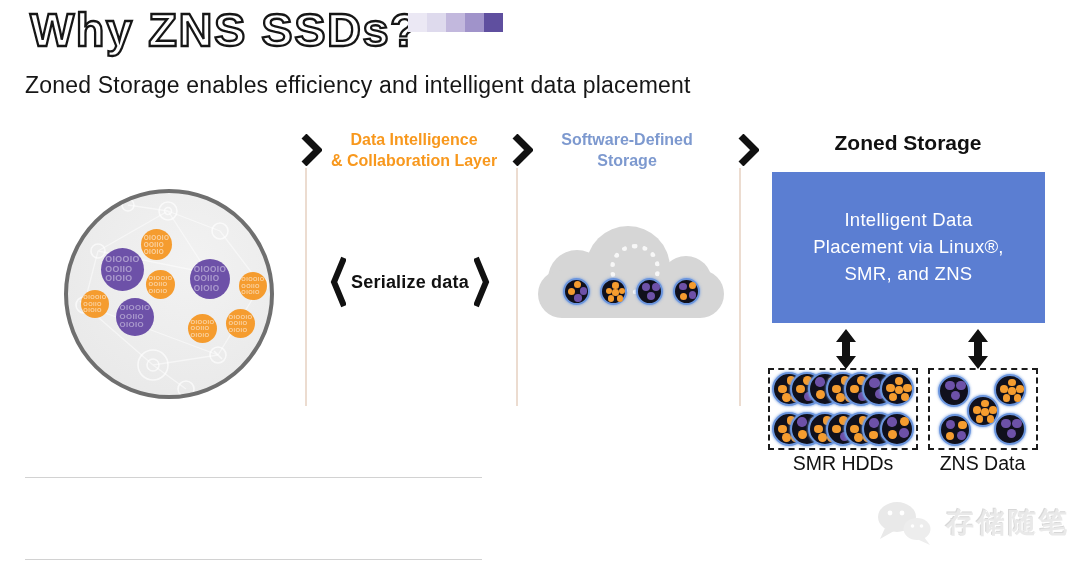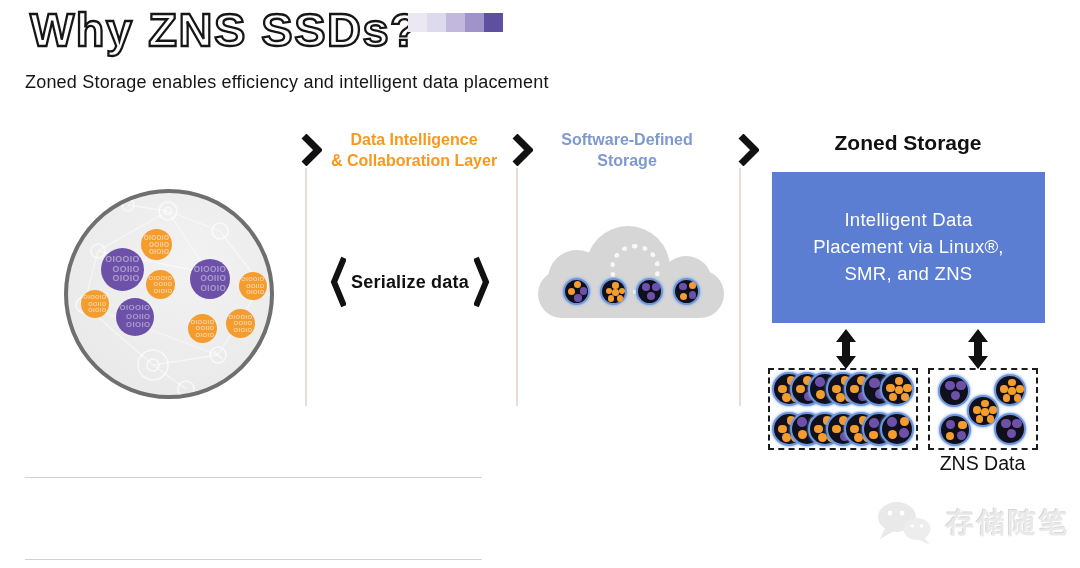--- a/index.html
+++ b/index.html
@@ -5,39 +5,39 @@
   html,body{margin:0;padding:0;background:#ffffff;}
   #slide{position:relative;width:1080px;height:568px;background:#ffffff;overflow:hidden;
          font-family:"Liberation Sans", sans-serif;color:#161616;}
 
   
   .title{position:absolute;left:24px;top:2px;font-size:47px;font-weight:800;letter-spacing:1.5px;
          color:#ffffff;-webkit-text-stroke:2.3px #161616;
          text-shadow:0 0 0 #161616;margin-left:6px;}
   .gradient-squares{position:absolute;left:408px;top:13px;display:flex;}
   .gsq{width:19px;height:19px;display:inline-block;}
-  .subtitle{position:absolute;left:25px;top:72px;font-size:18px;letter-spacing:.2px;color:#161616;}
+  .subtitle{position:absolute;left:25px;top:72px;font-size:23px;letter-spacing:.2px;color:#161616;}
 
   
   .step-label{position:absolute;top:130px;text-align:center;font-size:16px;line-height:1.3;
               white-space:pre-line;font-weight:600;}
   .step-0{left:85px;width:175px;color:#7d99cf;}
   .step-1{left:328px;width:172px;color:#f8981d;font-weight:800;}
   .step-2{left:548px;width:158px;color:#7d99cf;}
   .step-3{left:798px;width:220px;color:#111111;font-size:21px;font-weight:800;top:129px;}
   .chev{position:absolute;top:134px;width:22px;height:32px;}
   .divider{position:absolute;top:168px;height:238px;width:2px;background:#ecdcd0;}
 
   
   .big-circle{position:absolute;left:64px;top:189px;width:210px;height:210px;border-radius:50%;
               border:4px solid #6f6f6f;box-sizing:border-box;overflow:hidden;
               background:radial-gradient(circle at 60% 35%, #f2f2f2, #e7e7e7);}
   .mesh{position:absolute;left:0;top:0;width:100%;height:100%;}
   .bubble{position:absolute;border-radius:50%;display:flex;align-items:center;justify-content:center;
-          text-align:right;white-space:pre-line;overflow:hidden;line-height:1.12;font-weight:600;
+          text-align:left;white-space:pre-line;overflow:hidden;line-height:1.12;font-weight:600;
           letter-spacing:.4px;}
   .bubble.purple{background:#6d51a8;color:rgba(255,255,255,.42);}
   .bubble.orange{background:#f59c2f;color:rgba(255,255,255,.55);}
 
   
   .serialize{position:absolute;left:315px;top:252px;width:190px;height:60px;display:flex;
              align-items:center;justify-content:center;gap:5px;}
   .serialize-text{font-size:18px;font-weight:800;color:#111;letter-spacing:.2px;}
 
   
@@ -358,20 +358,21 @@
           <span class="dot" style="width: 8.96px; height: 8.96px; left: 16.32px; top: 14.72px; background: rgb(109, 81, 168);"></span>
         </div>
         <div class="disk" style="width: 32px; height: 32px; left: 64px; top: 43px;">
           <span class="dot" style="width: 9.6px; height: 9.6px; left: 5.12px; top: 3.84px; background: rgb(109, 81, 168);"></span>
           <span class="dot" style="width: 9.6px; height: 9.6px; left: 16px; top: 3.84px; background: rgb(109, 81, 168);"></span>
           <span class="dot" style="width: 9.6px; height: 9.6px; left: 10.56px; top: 13.76px; background: rgb(109, 81, 168);"></span>
         </div>
       </div>
   </div>
 
+  <div class="drive-label smr-label">SMR HDDs</div>
   <div class="drive-label zns-label">ZNS Data</div>
 
   <div class="rule rule-top"></div>
   <div class="rule rule-bottom"></div>
 
   <div class="watermark">
     <svg width="60" height="46" viewBox="0 0 60 46">
       <ellipse cx="23" cy="17" rx="19" ry="15" fill="#e9e9e9"></ellipse>
       <polygon points="11,28 6,39 20,31" fill="#e9e9e9"></polygon>
       <circle cx="16" cy="13" r="2.4" fill="#ffffff"></circle>

